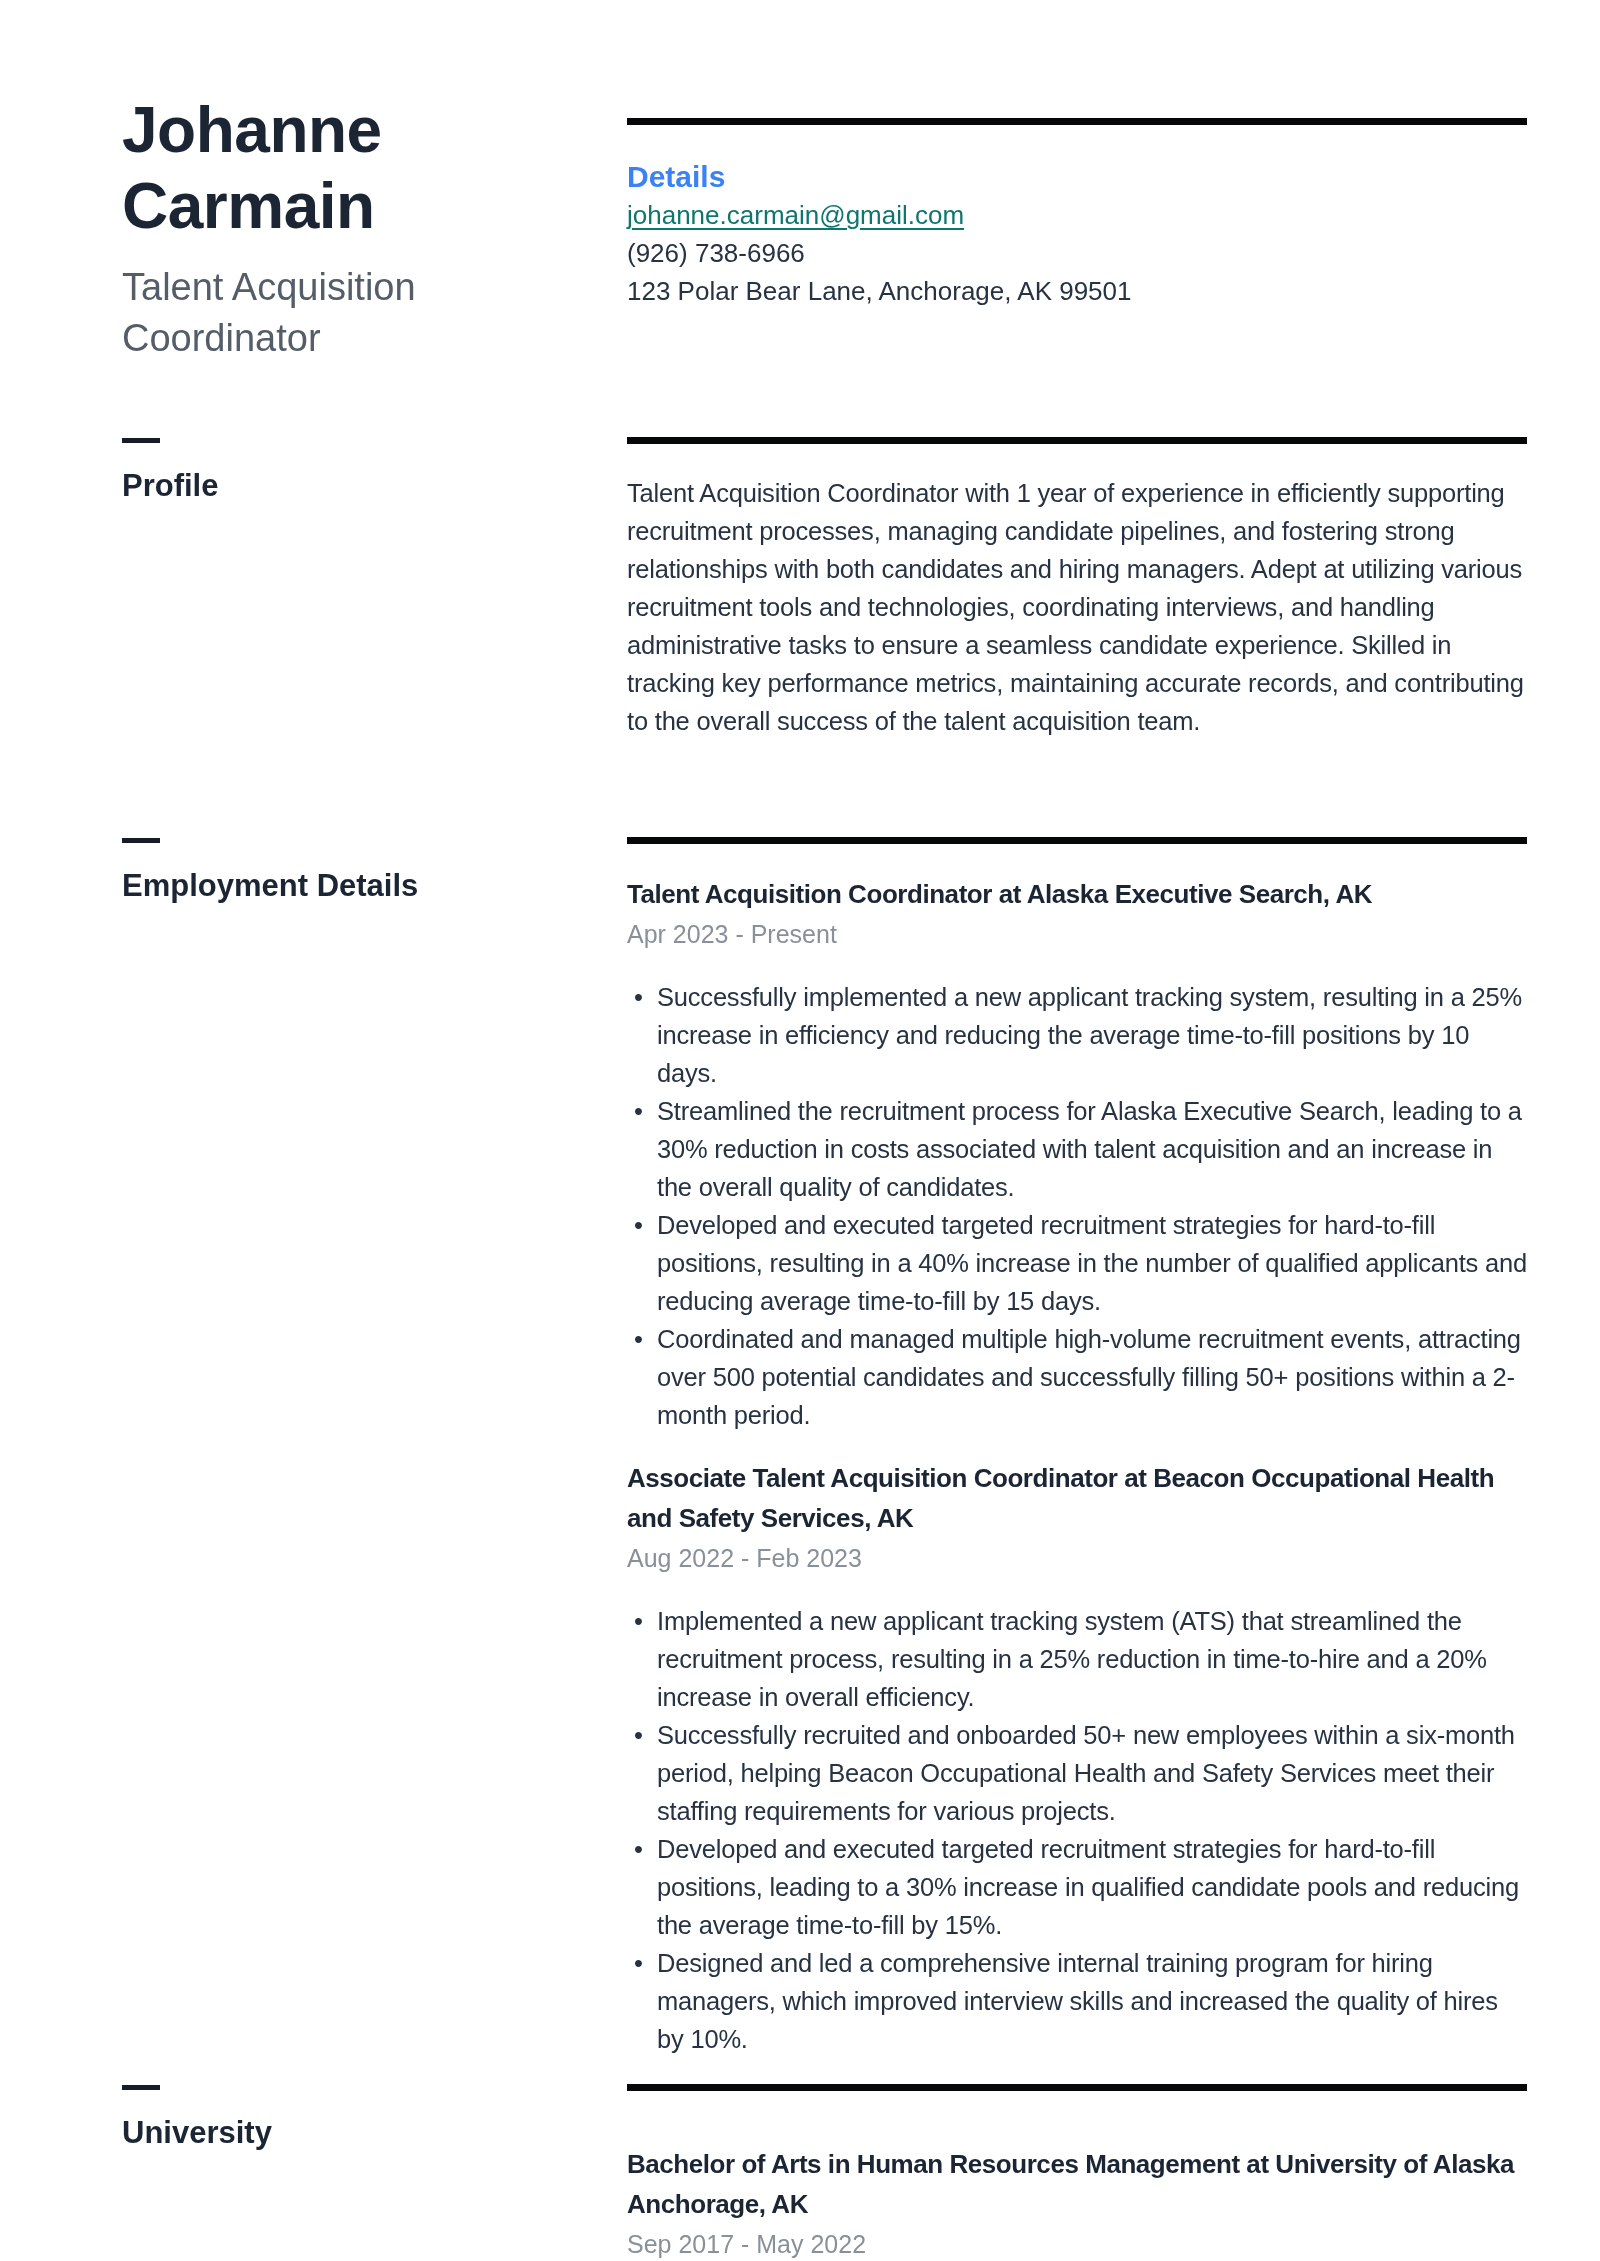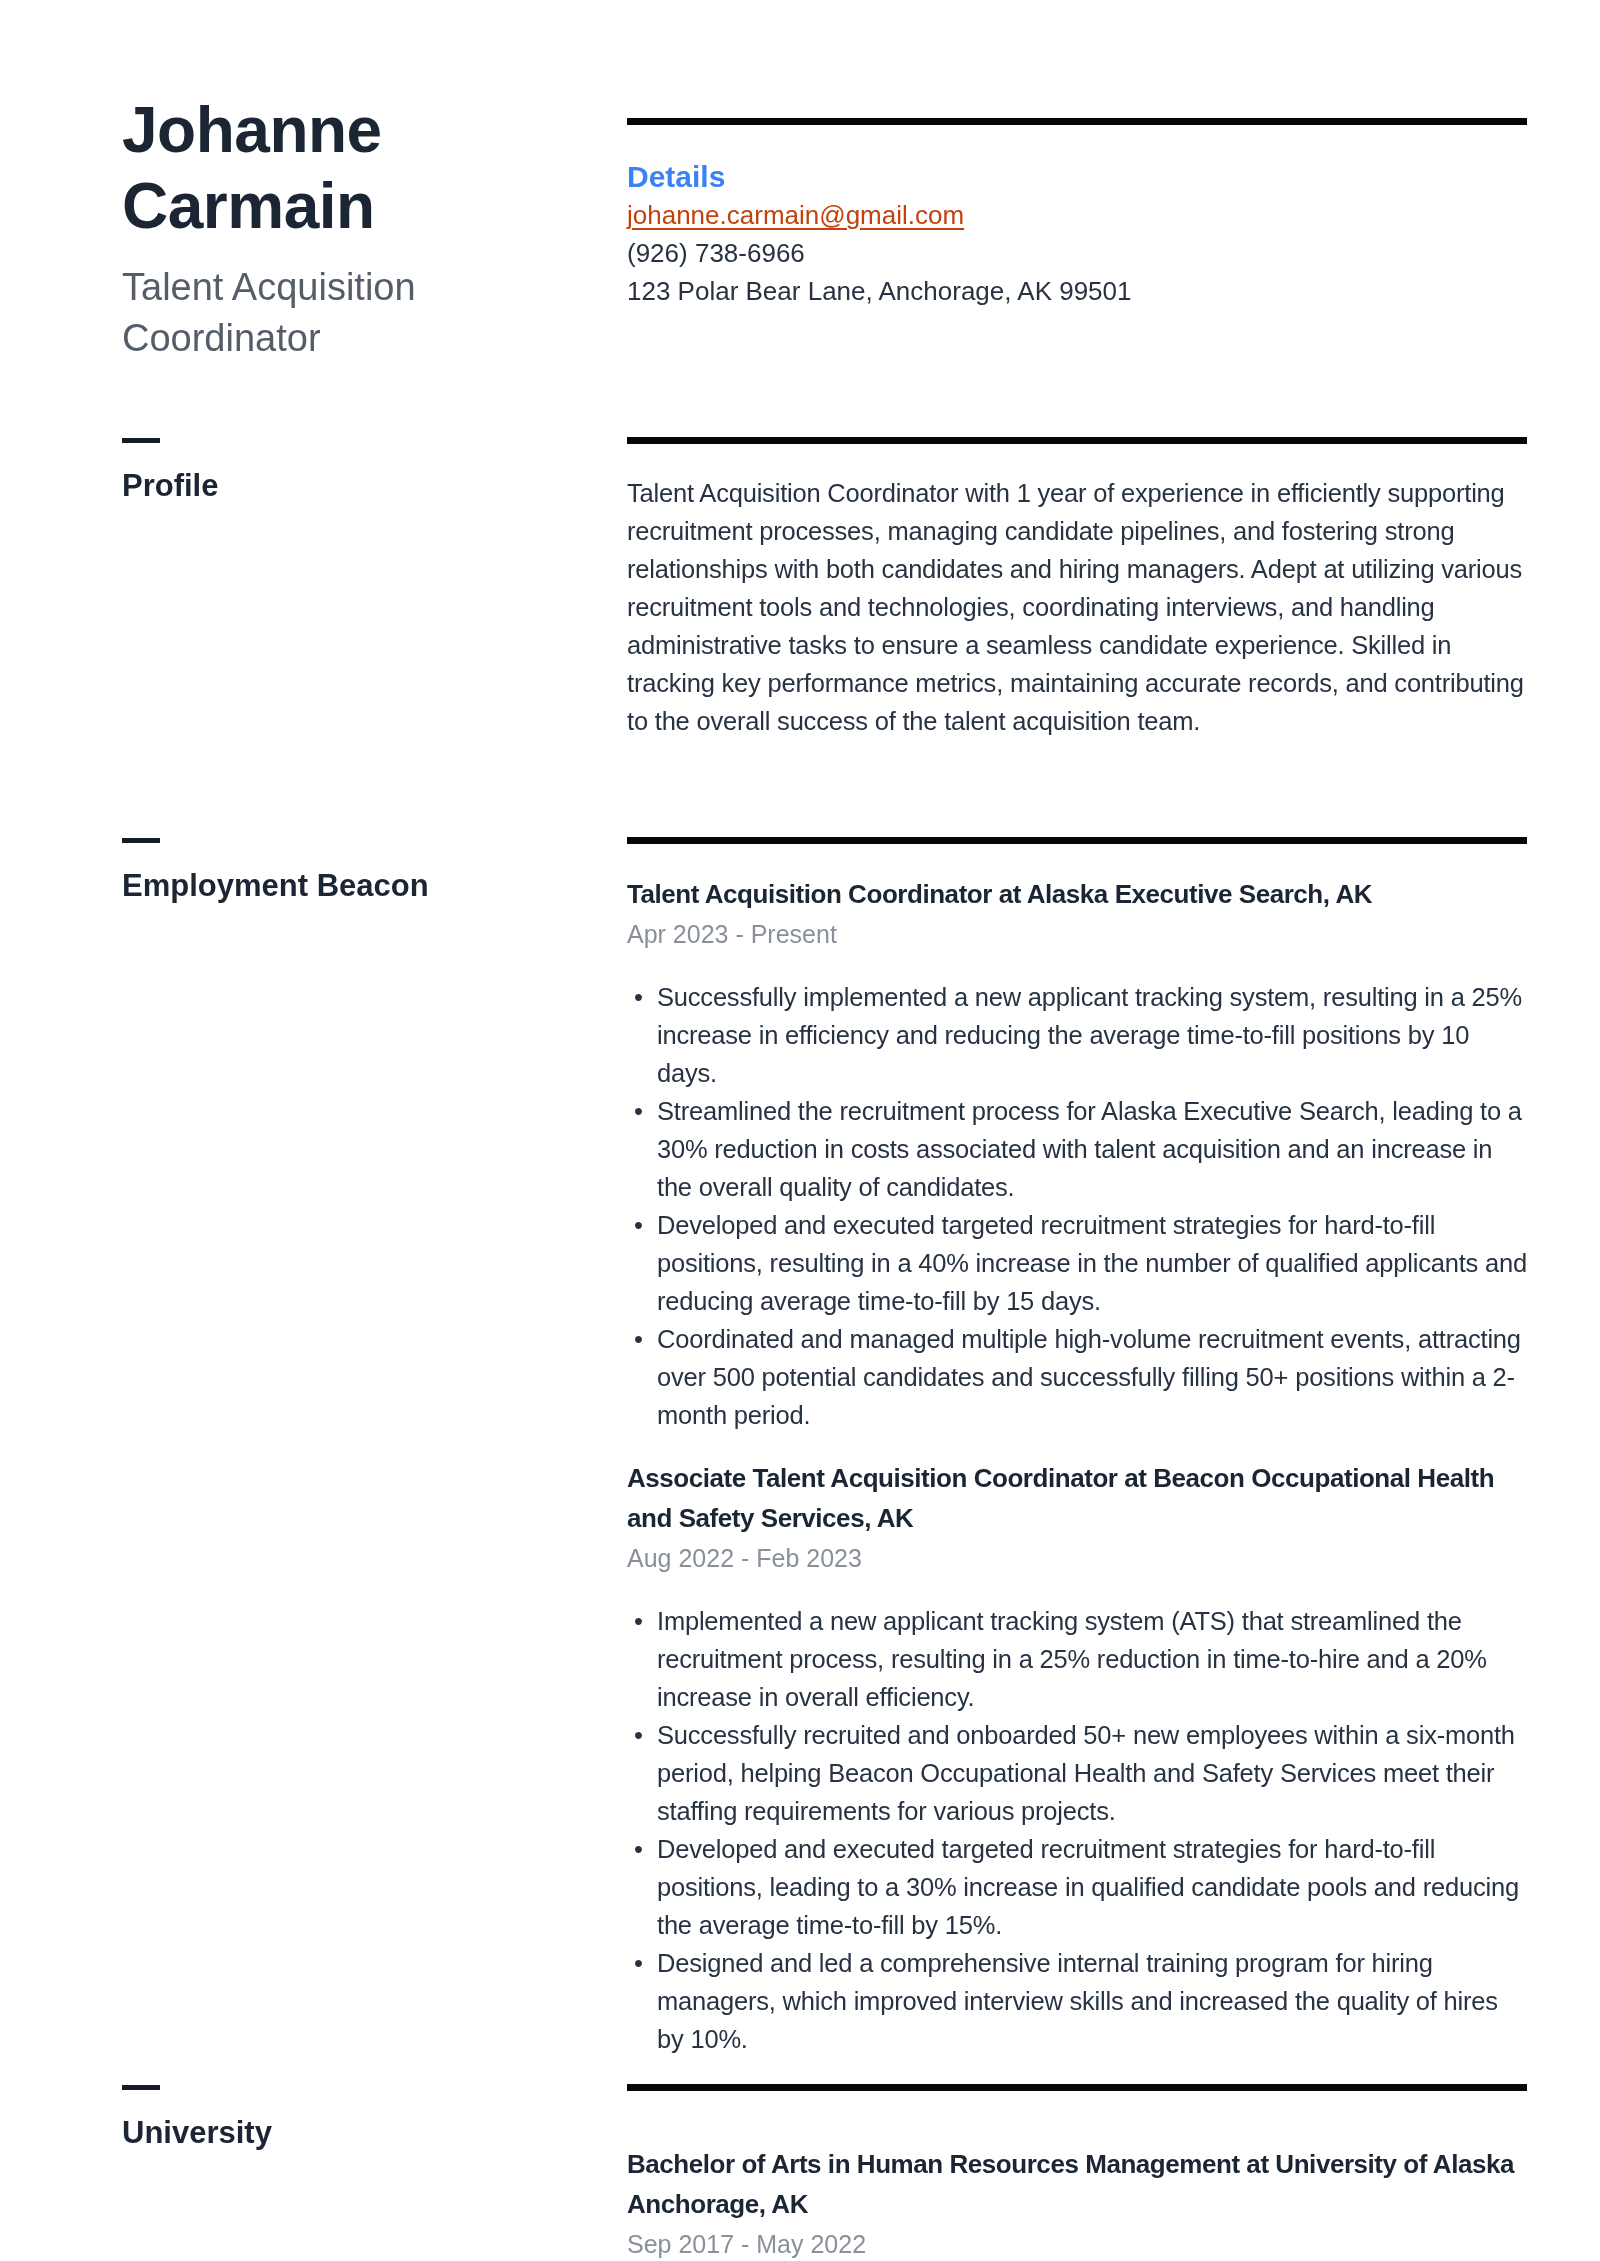--- a/index.html
+++ b/index.html
@@ -30,21 +30,21 @@
   }
   
   .right-block { position:absolute; left:627px; width:900px; }
   .rule { width:100%; height:7px; background:#060708; }
   .details-heading {
     margin-top:33px; font-size:30px; font-weight:700;
     color:#3b82f6; line-height:38px;
   }
   .contact-line { font-size:26px; line-height:38px; color:#273243; }
   .email-link {
-    color:#c2410c; text-decoration:underline; cursor:pointer;
+    color:#0f766e; text-decoration:underline; cursor:pointer;
     text-decoration-thickness:1.5px; text-underline-offset:4px;
   }
   .body-text {
     margin-top:30px; font-size:25.5px; line-height:38px;
     color:#273243; letter-spacing:-0.2px;
   }
   .entry-title {
     font-size:26px; font-weight:700; color:#1b2534;
     line-height:40px; letter-spacing:-0.45px;
   }
@@ -88,21 +88,21 @@
     <div class="section-label">Profile</div>
   </div>
 
   <div class="right-block" style="top:437px;">
     <div class="rule"></div>
     <div class="body-text">Talent Acquisition Coordinator with 1 year of experience in efficiently supporting recruitment processes, managing candidate pipelines, and fostering strong relationships with both candidates and hiring managers. Adept at utilizing various recruitment tools and technologies, coordinating interviews, and handling administrative tasks to ensure a seamless candidate experience. Skilled in tracking key performance metrics, maintaining accurate records, and contributing to the overall success of the talent acquisition team.</div>
   </div>
 
   <div class="left-block" style="top:837px;">
     <div class="section-dash"></div>
-    <div class="section-label">Employment Beacon</div>
+    <div class="section-label">Employment Details</div>
   </div>
 
   <div class="right-block" style="top:837px;">
     <div class="rule"></div>
 
     <div>
       <div class="entry-title job-1-title">Talent Acquisition Coordinator at Alaska Executive Search, AK</div>
       <div class="entry-dates">Apr 2023 - Present</div>
       <ul class="bullets">
         <li>Successfully implemented a new applicant tracking system, resulting in a 25% increase in efficiency and reducing the average time-to-fill positions by 10 days.</li>

